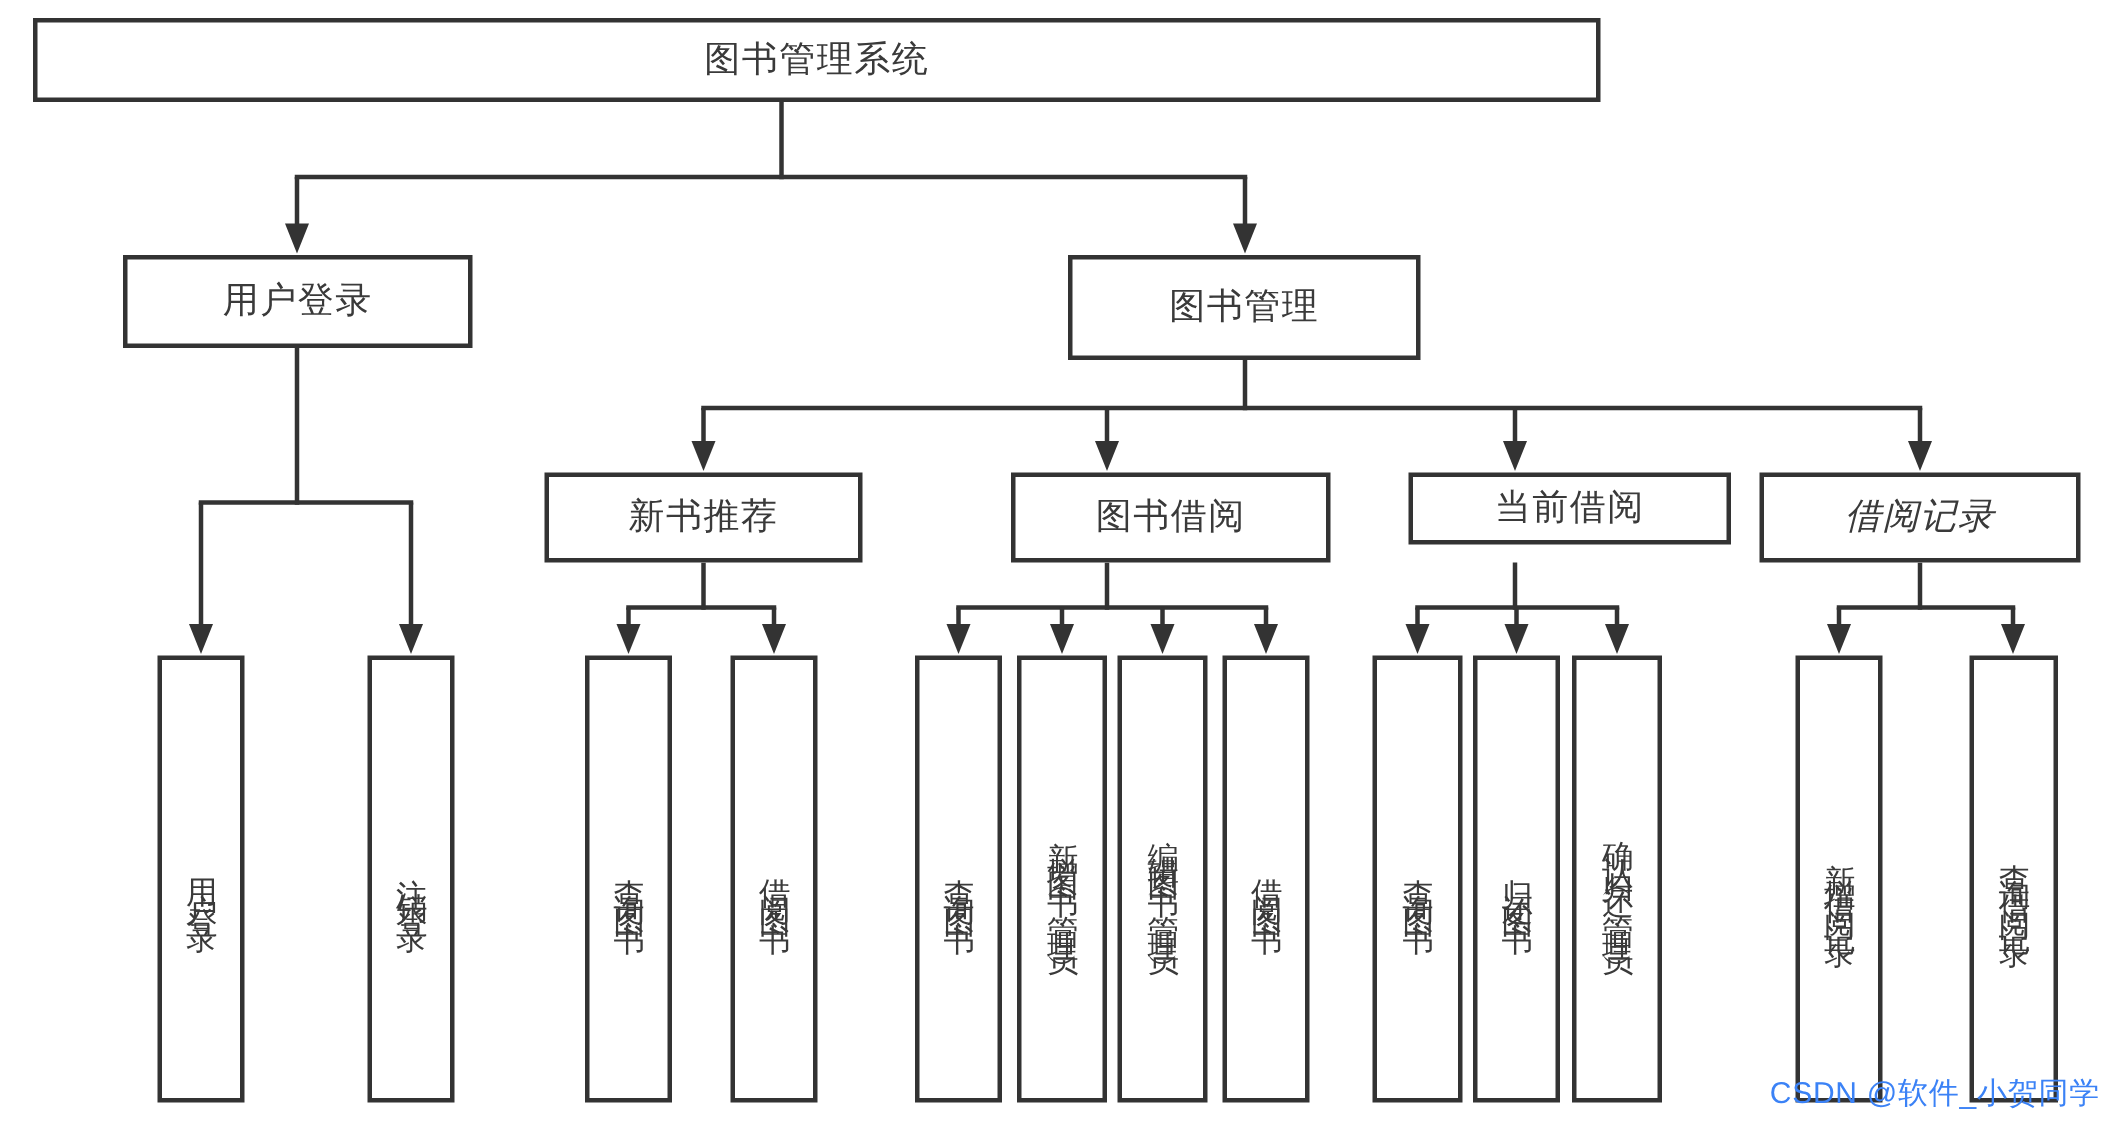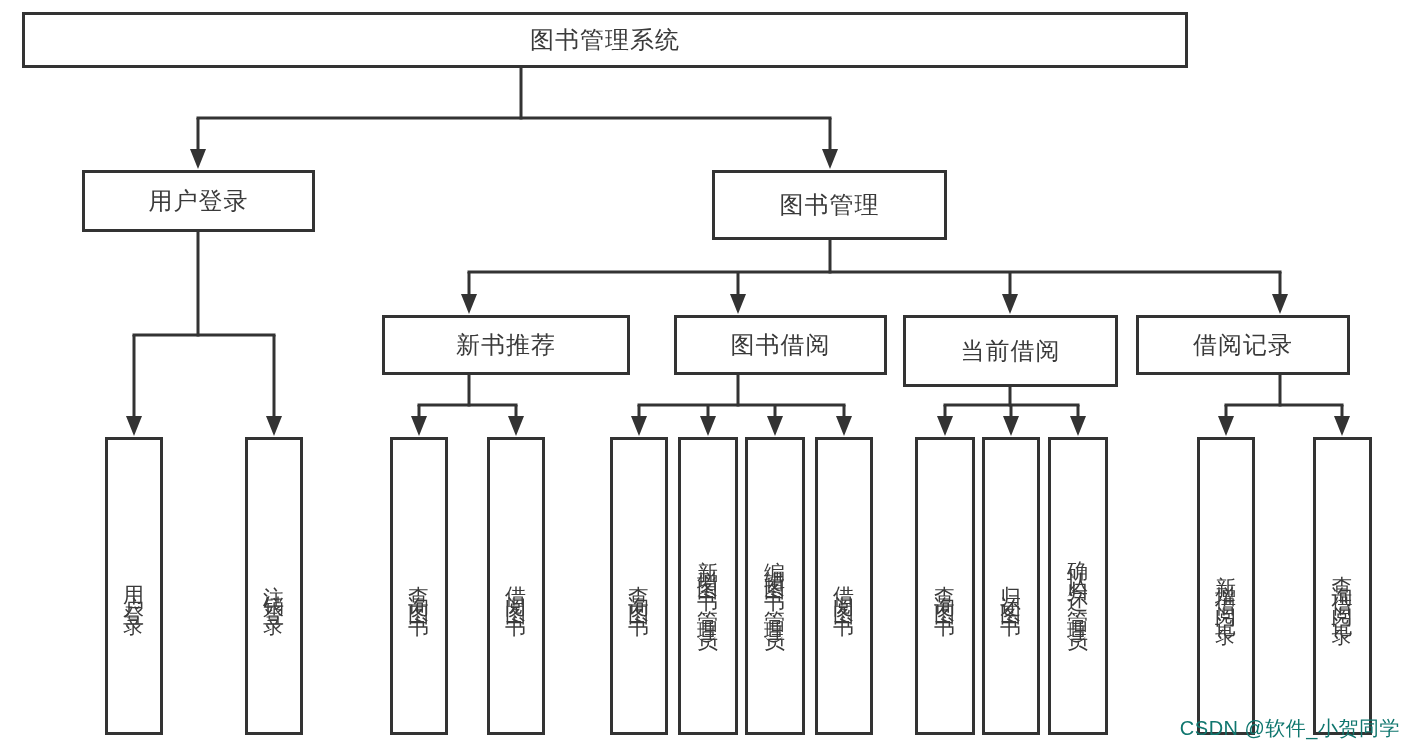--- a/index.html
+++ b/index.html
@@ -40,21 +40,21 @@
     font-size:21px;
     letter-spacing:10px;
     padding-top:6px;
   }
   .watermark{
     position:absolute;
     right:5px;
     top:715px;
     z-index:3;
     font-size:20px;
-    color:#0f766e;
+    color:#3b82f6;
     letter-spacing:0.5px;
     white-space:nowrap;
   }
 </style>
 </head>
 <body>
 
 <div class="canvas">
 
   <svg class="connectors" width="1405" height="747" viewBox="0 0 1405 747" stroke="#333333" stroke-width="3" fill="#333333">
@@ -112,29 +112,29 @@
     <polygon points="1070,416 1086,416 1078,436" stroke="none"></polygon>
 
     <line x1="1280" y1="375" x2="1280" y2="406.5"></line>
     <line x1="1224.5" y1="405" x2="1343.5" y2="405"></line>
     <line x1="1226" y1="405" x2="1226" y2="418"></line>
     <polygon points="1218,416 1234,416 1226,436" stroke="none"></polygon>
     <line x1="1342" y1="405" x2="1342" y2="418"></line>
     <polygon points="1334,416 1350,416 1342,436" stroke="none"></polygon>
   </svg>
 
-  <div class="box hbox" style="left:22px;top:12px;width:1166px;height:56px;">图书管理系统</div>
+  <div class="box hbox" style="left:22px;top:12px;width:1045px;height:56px;">图书管理系统</div>
 
   <div class="box hbox" style="left:82px;top:170px;width:233px;height:62px;">用户登录</div>
   <div class="box hbox" style="left:712px;top:170px;width:235px;height:70px;">图书管理</div>
 
-  <div class="box hbox" style="left:382px;top:315px;width:248px;height:60px;">新书推荐</div>
+  <div class="box hbox" style="left:363px;top:315px;width:212px;height:60px;">新书推荐</div>
   <div class="box hbox" style="left:632px;top:315px;width:213px;height:60px;margin-left:42px;">图书借阅</div>
-  <div class="box hbox" style="left:903px;top:315px;width:215px;height:72px;">当前借阅</div>
-  <div class="box hbox" style="left:1136px;top:315px;width:214px;height:60px;">借阅记录</div>
+  <div class="box hbox" style="left:939px;top:315px;width:215px;height:48px;">当前借阅</div>
+  <div class="box hbox" style="left:1173px;top:315px;width:214px;height:60px;font-style:italic;">借阅记录</div>
 
   <div class="box vbox" style="left:105px;top:437px;width:58px;height:298px;">用户登录</div>
   <div class="box vbox" style="left:245px;top:437px;width:58px;height:298px;">注销登录</div>
 
   <div class="box vbox" style="left:390px;top:437px;width:58px;height:298px;">查询图书</div>
   <div class="box vbox" style="left:487px;top:437px;width:58px;height:298px;">借阅图书</div>
 
   <div class="box vbox" style="left:610px;top:437px;width:58px;height:298px;">查询图书</div>
   <div class="box vbox" style="left:678px;top:437px;width:60px;height:298px;">新增图书（管理员）</div>
   <div class="box vbox" style="left:745px;top:437px;width:60px;height:298px;">编辑图书（管理员）</div>

